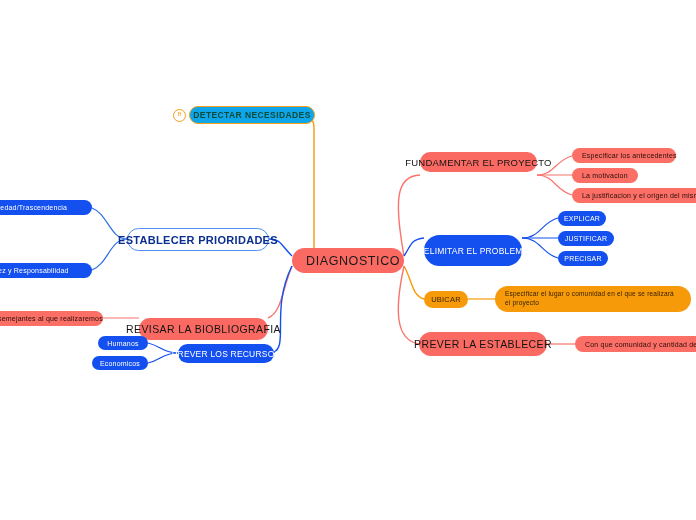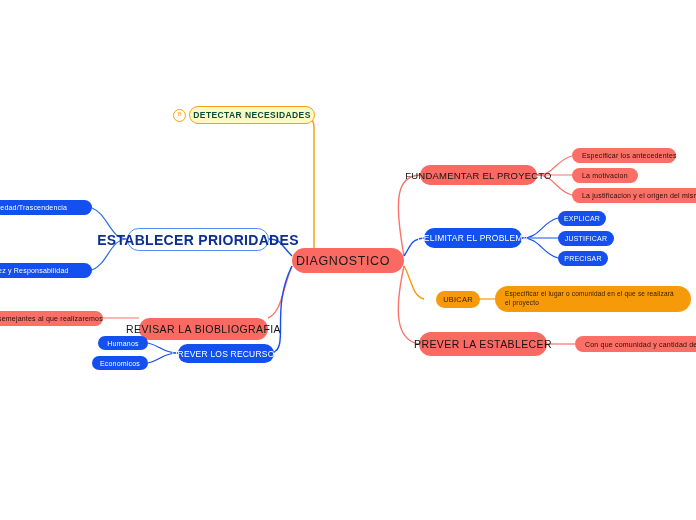--- a/index.html
+++ b/index.html
@@ -21,21 +21,21 @@
     border-radius:999px;
     white-space:nowrap;
     letter-spacing:.2px;
   }
   .node.wrap{white-space:normal;border-radius:16px;}
 
   
   .n-central{
     background:#fa6a62;color:#1a1a1a;
     font-size:12.5px;font-weight:400;
-    justify-content:flex-end;
+    justify-content:flex-start;
     padding:0 14px;
     letter-spacing:.6px;
   }
   
   .n-coral{
     background:#fa6a62;color:#141414;
     font-size:9.5px;
     justify-content:center;padding:0 12px;
   }
   .n-coral.big{font-size:10.5px;letter-spacing:.4px;}
@@ -53,25 +53,25 @@
     justify-content:center;padding:0 12px;
   }
   .n-blue2{
     background:#1450f0;color:#fff;
     font-size:7px;
     justify-content:center;padding:0 8px;
   }
   
   .n-outline-blue{
     background:#fff;border:1.4px solid #4f8ef7;color:#0b2f8f;
-    font-size:14px;font-weight:700;
+    font-size:11px;font-weight:700;
     justify-content:center;padding:0 14px;letter-spacing:.3px;
   }
   .n-outline-orange{
-    background:#fef9c3;border:1.4px solid #f5a01b;color:#0d4b3a;
+    background:#0ea5e9;border:1.4px solid #f5a01b;color:#0d4b3a;
     font-size:8.5px;font-weight:700;
     justify-content:center;padding:0 12px;letter-spacing:.4px;
   }
   
   .n-orange{
     background:#f79a09;color:#3a2200;
     font-size:7.5px;
     justify-content:center;padding:0 10px;
   }
   .n-orange2{
@@ -133,47 +133,47 @@
     <span>DIAGNOSTICO</span>
   </div>
 
   <div class="collapse-badge" style="left:173px;top:109px;">
     <span>B</span>
   </div>
   <div class="node n-outline-orange" style="left:189px;top:106px;width:126px;height:18px;">
     <span>DETECTAR NECESIDADES</span>
   </div>
 
-  <div class="node n-coral" style="left:420px;top:165px;width:117px;height:20px;">
+  <div class="node n-coral" style="left:420px;top:152px;width:117px;height:20px;">
     <span>FUNDAMENTAR EL PROYECTO</span>
   </div>
   <div class="node n-coral2" style="left:572px;top:148px;width:104px;height:15px;">
     <span>Especificar los antecedentes</span>
   </div>
   <div class="node n-coral2" style="left:572px;top:168px;width:66px;height:15px;">
     <span>La motivacion</span>
   </div>
   <div class="node n-coral2" style="left:572px;top:188px;width:140px;height:15px;">
     <span>La justificacion y el origen del mismo</span>
   </div>
 
-  <div class="node n-blue" style="left:424px;top:228px;width:98px;height:20px;">
+  <div class="node n-blue" style="left:424px;top:235px;width:98px;height:31px;">
     <span>DELIMITAR EL PROBLEMA</span>
   </div>
   <div class="node n-blue2" style="left:558px;top:211px;width:48px;height:15px;">
     <span>EXPLICAR</span>
   </div>
   <div class="node n-blue2" style="left:558px;top:231px;width:56px;height:15px;">
     <span>JUSTIFICAR</span>
   </div>
   <div class="node n-blue2" style="left:558px;top:251px;width:50px;height:15px;">
     <span>PRECISAR</span>
   </div>
 
-  <div class="node n-orange" style="left:436px;top:291px;width:44px;height:17px;">
+  <div class="node n-orange" style="left:424px;top:291px;width:44px;height:17px;">
     <span>UBICAR</span>
   </div>
   <div class="node n-orange2 wrap" style="left:495px;top:286px;width:196px;height:26px;">
     <span>Especificar el lugar o comunidad en el que se realizará el proyecto</span>
   </div>
 
   <div class="node n-coral big" style="left:419px;top:332px;width:128px;height:24px;">
     <span>PREVER LA ESTABLECER</span>
   </div>
   <div class="node n-coral2" style="left:575px;top:336px;width:135px;height:16px;">

